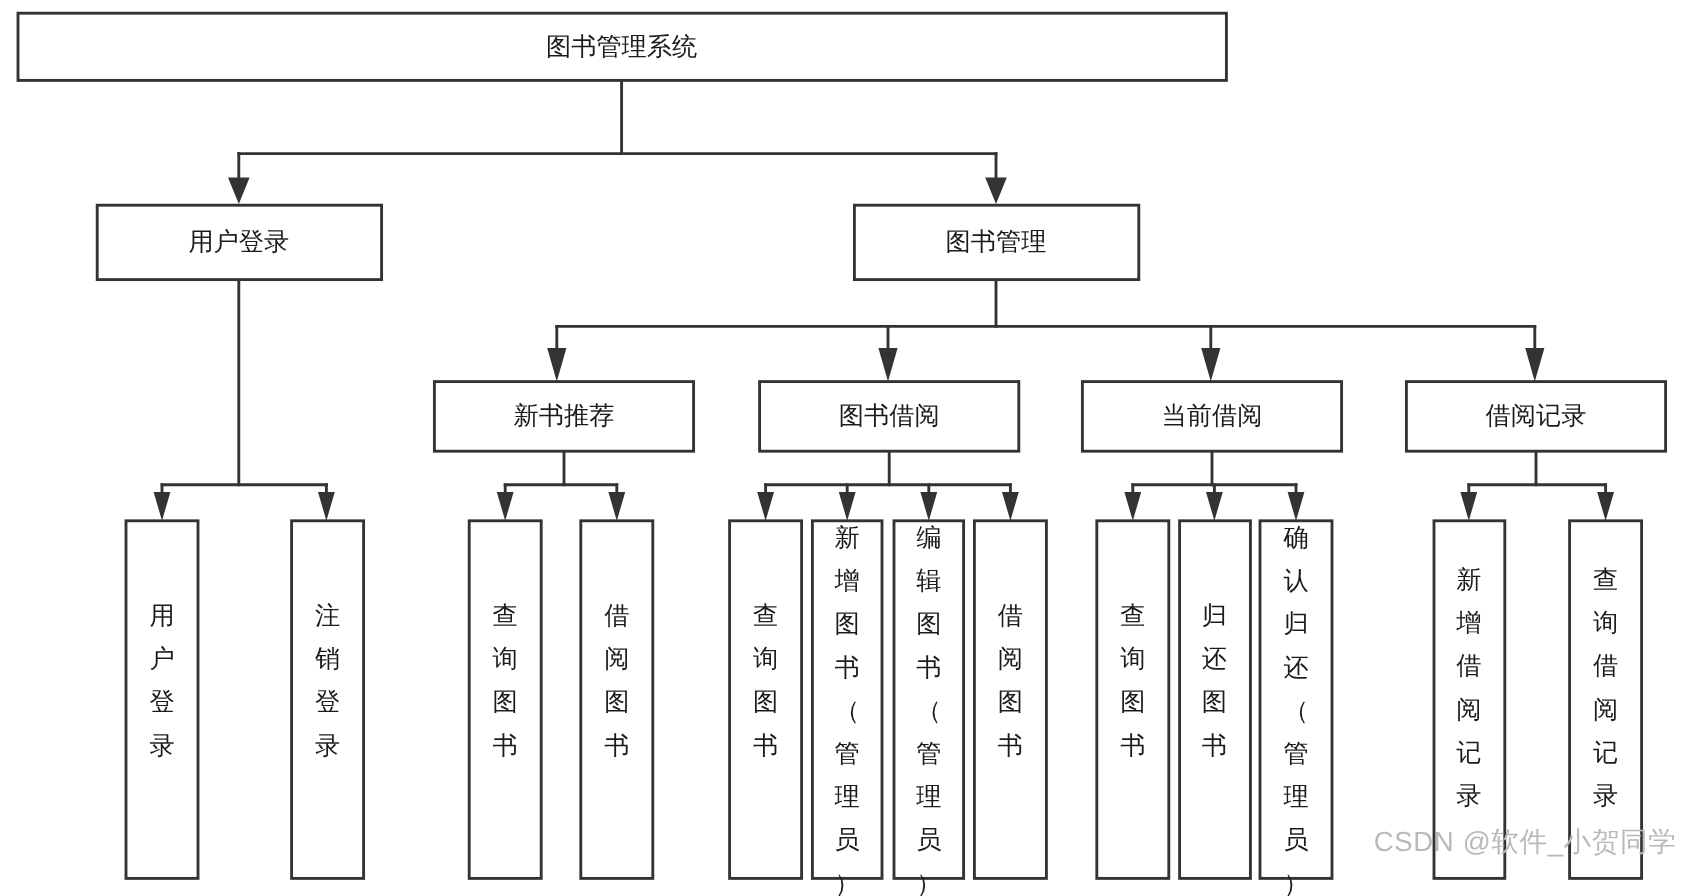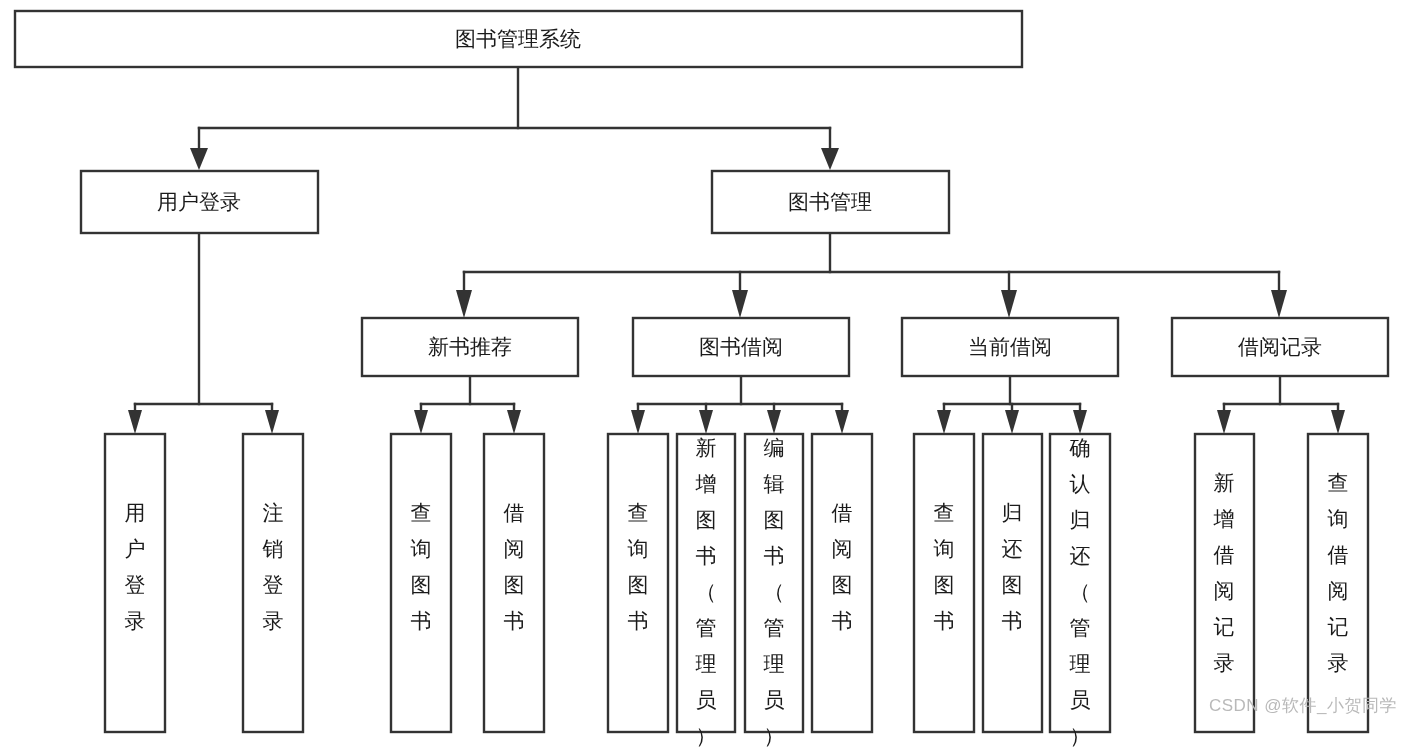--- a/index.html
+++ b/index.html
@@ -52,21 +52,21 @@
     fill: #1b1b1b;
     font-family: "Liberation Sans", "DejaVu Sans", sans-serif;
     font-size: 21px;
     text-anchor: middle;
   }
   .watermark {
     position: absolute;
     right: 8px;
     bottom: 6px;
     font-family: "Liberation Sans", "DejaVu Sans", sans-serif;
-    font-size: 17px;
+    font-size: 23px;
     color: #b9b9b9;
     letter-spacing: 0.5px;
     white-space: nowrap;
     user-select: none;
   }
 </style>
 </head>
 <body>
 
 <div id="diagram-root">

